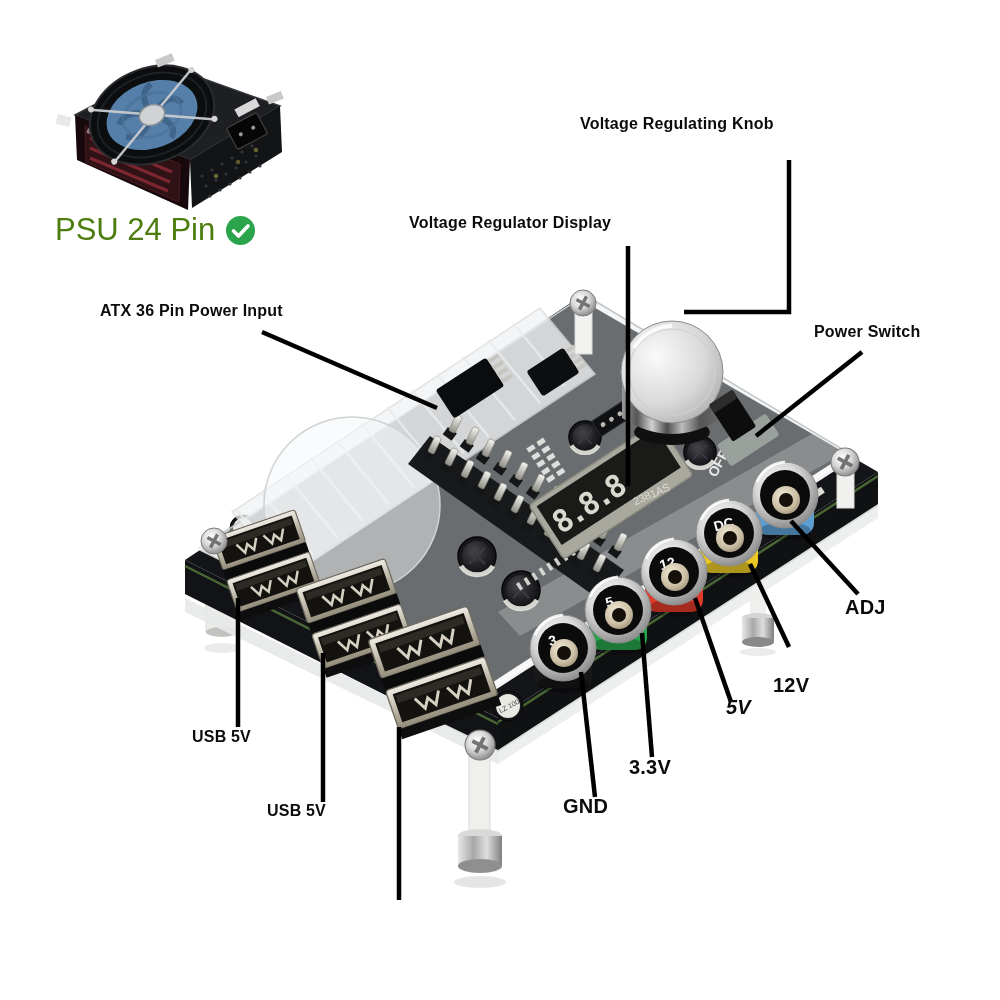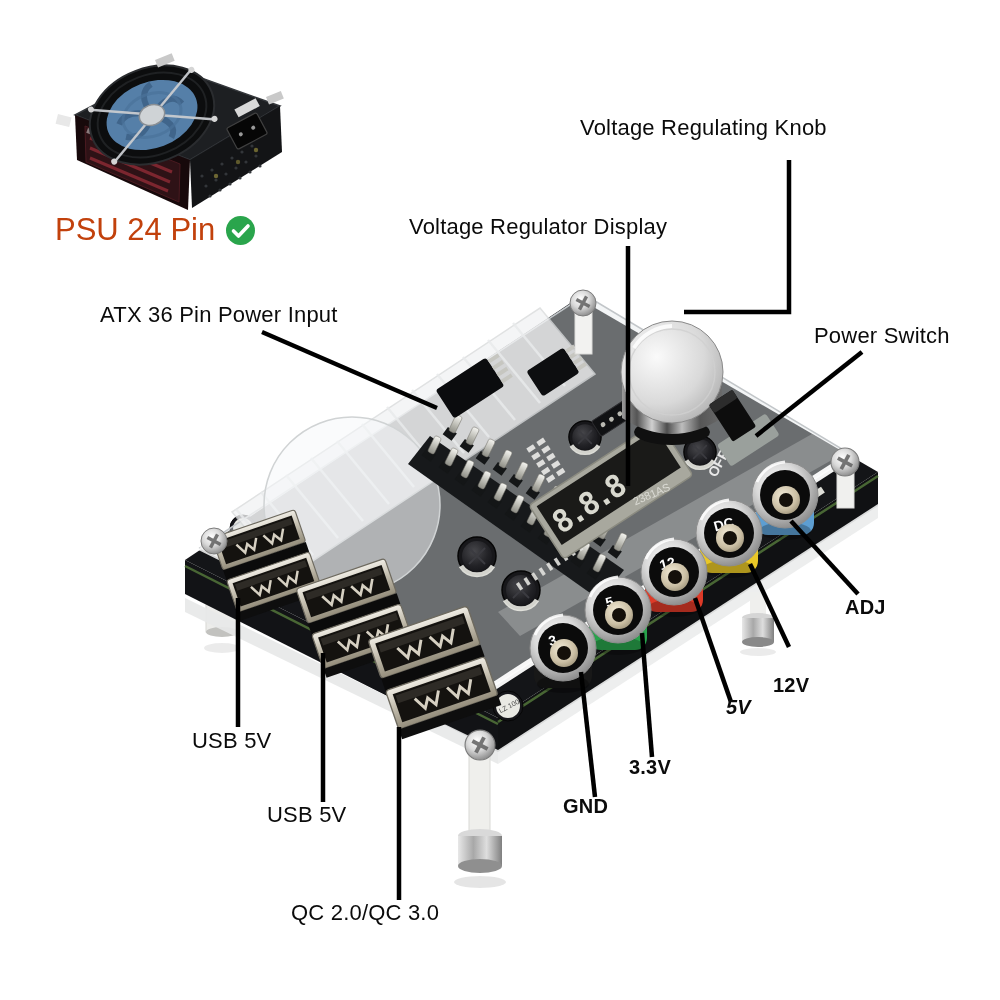--- a/index.html
+++ b/index.html
@@ -1,23 +1,23 @@
 <!DOCTYPE html>
 <html><head>
 <meta charset="utf-8">
 <style>
   html,body{margin:0;padding:0;background:#fff;}
   #canvas{position:relative;width:1000px;height:1000px;background:#fff;overflow:hidden;
           font-family:"Liberation Sans",sans-serif;}
   #board-svg{position:absolute;left:0;top:0;}
-  .lbl{position:absolute;white-space:nowrap;color:#0b0b0b;font-size:22px;font-weight:400;
+  .lbl{position:absolute;white-space:nowrap;color:#0b0b0b;font-size:16px;font-weight:700;
        letter-spacing:.2px;z-index:5;}
   .lbl-v{font-size:20px;font-weight:600;}
   .psu-caption{position:absolute;left:55px;top:212px;display:flex;align-items:center;gap:10px;
-       font-size:31px;font-weight:500;color:#c2410c;z-index:5;white-space:nowrap;}
+       font-size:31px;font-weight:500;color:#4d7c0f;z-index:5;white-space:nowrap;}
   .psu-caption svg{display:block;}
 </style>
 </head>
 <body>
 
 <div id="canvas">
 
 <svg id="board-svg" width="1000" height="1000" viewBox="0 0 1000 1000">
   <defs>
     <radialGradient id="screwG" cx="40%" cy="35%" r="75%">
@@ -446,15 +446,14 @@
 <div class="lbl" style="left:409px;top:214px;">Voltage Regulator Display</div>
 <div class="lbl" style="left:580px;top:115px;">Voltage Regulating Knob</div>
 <div class="lbl" style="left:814px;top:323px;">Power Switch</div>
 <div class="lbl lbl-v" style="left:845px;top:596px;">ADJ</div>
 <div class="lbl lbl-v" style="left:773px;top:640px;margin-top:34px;">12V</div>
 <div class="lbl lbl-v" style="left:726px;top:696px;font-style:italic;">5V</div>
 <div class="lbl lbl-v" style="left:629px;top:756px;">3.3V</div>
 <div class="lbl lbl-v" style="left:563px;top:795px;">GND</div>
 <div class="lbl" style="left:192px;top:728px;">USB 5V</div>
 <div class="lbl" style="left:267px;top:802px;">USB 5V</div>
-<div class="lbl" style="left:291px;top:900px;">QC 2.0/QC 3.0</div>
 
 </div>
 
 </body></html>

